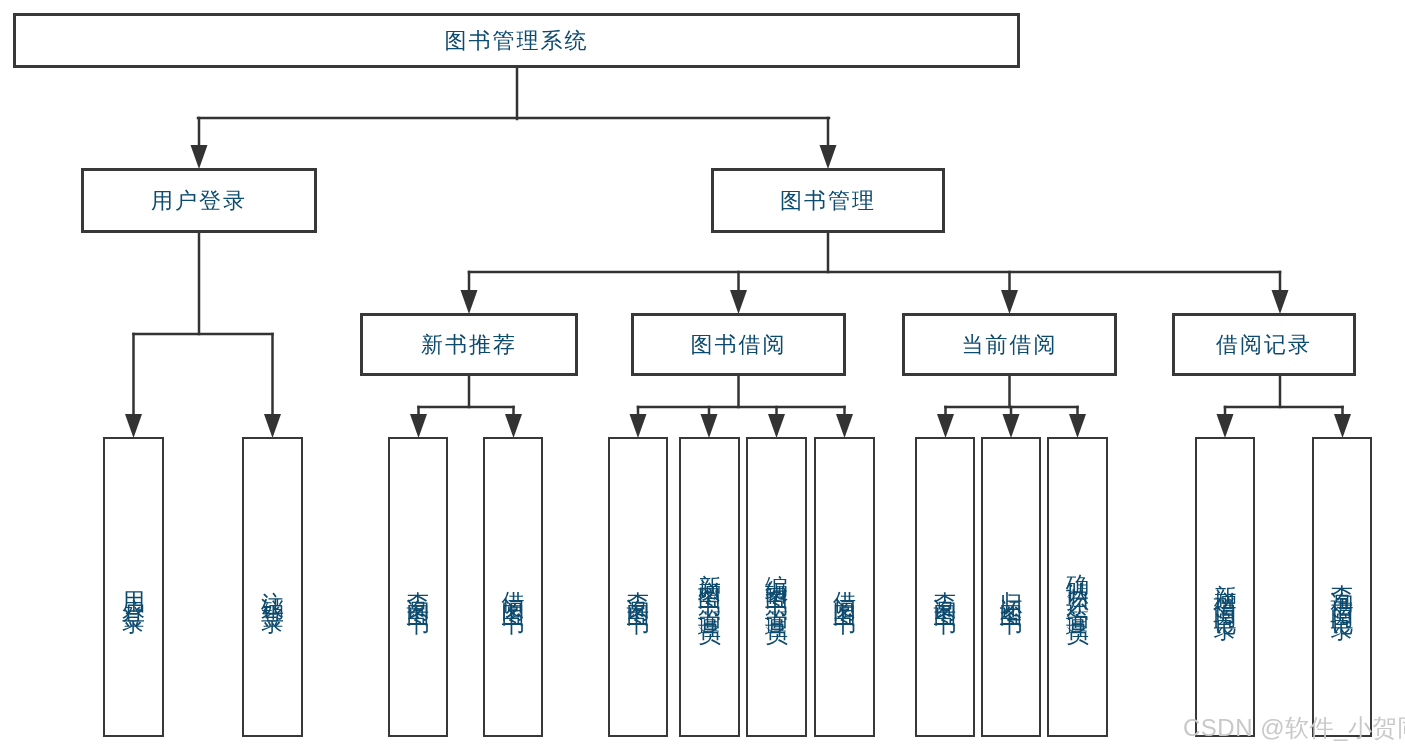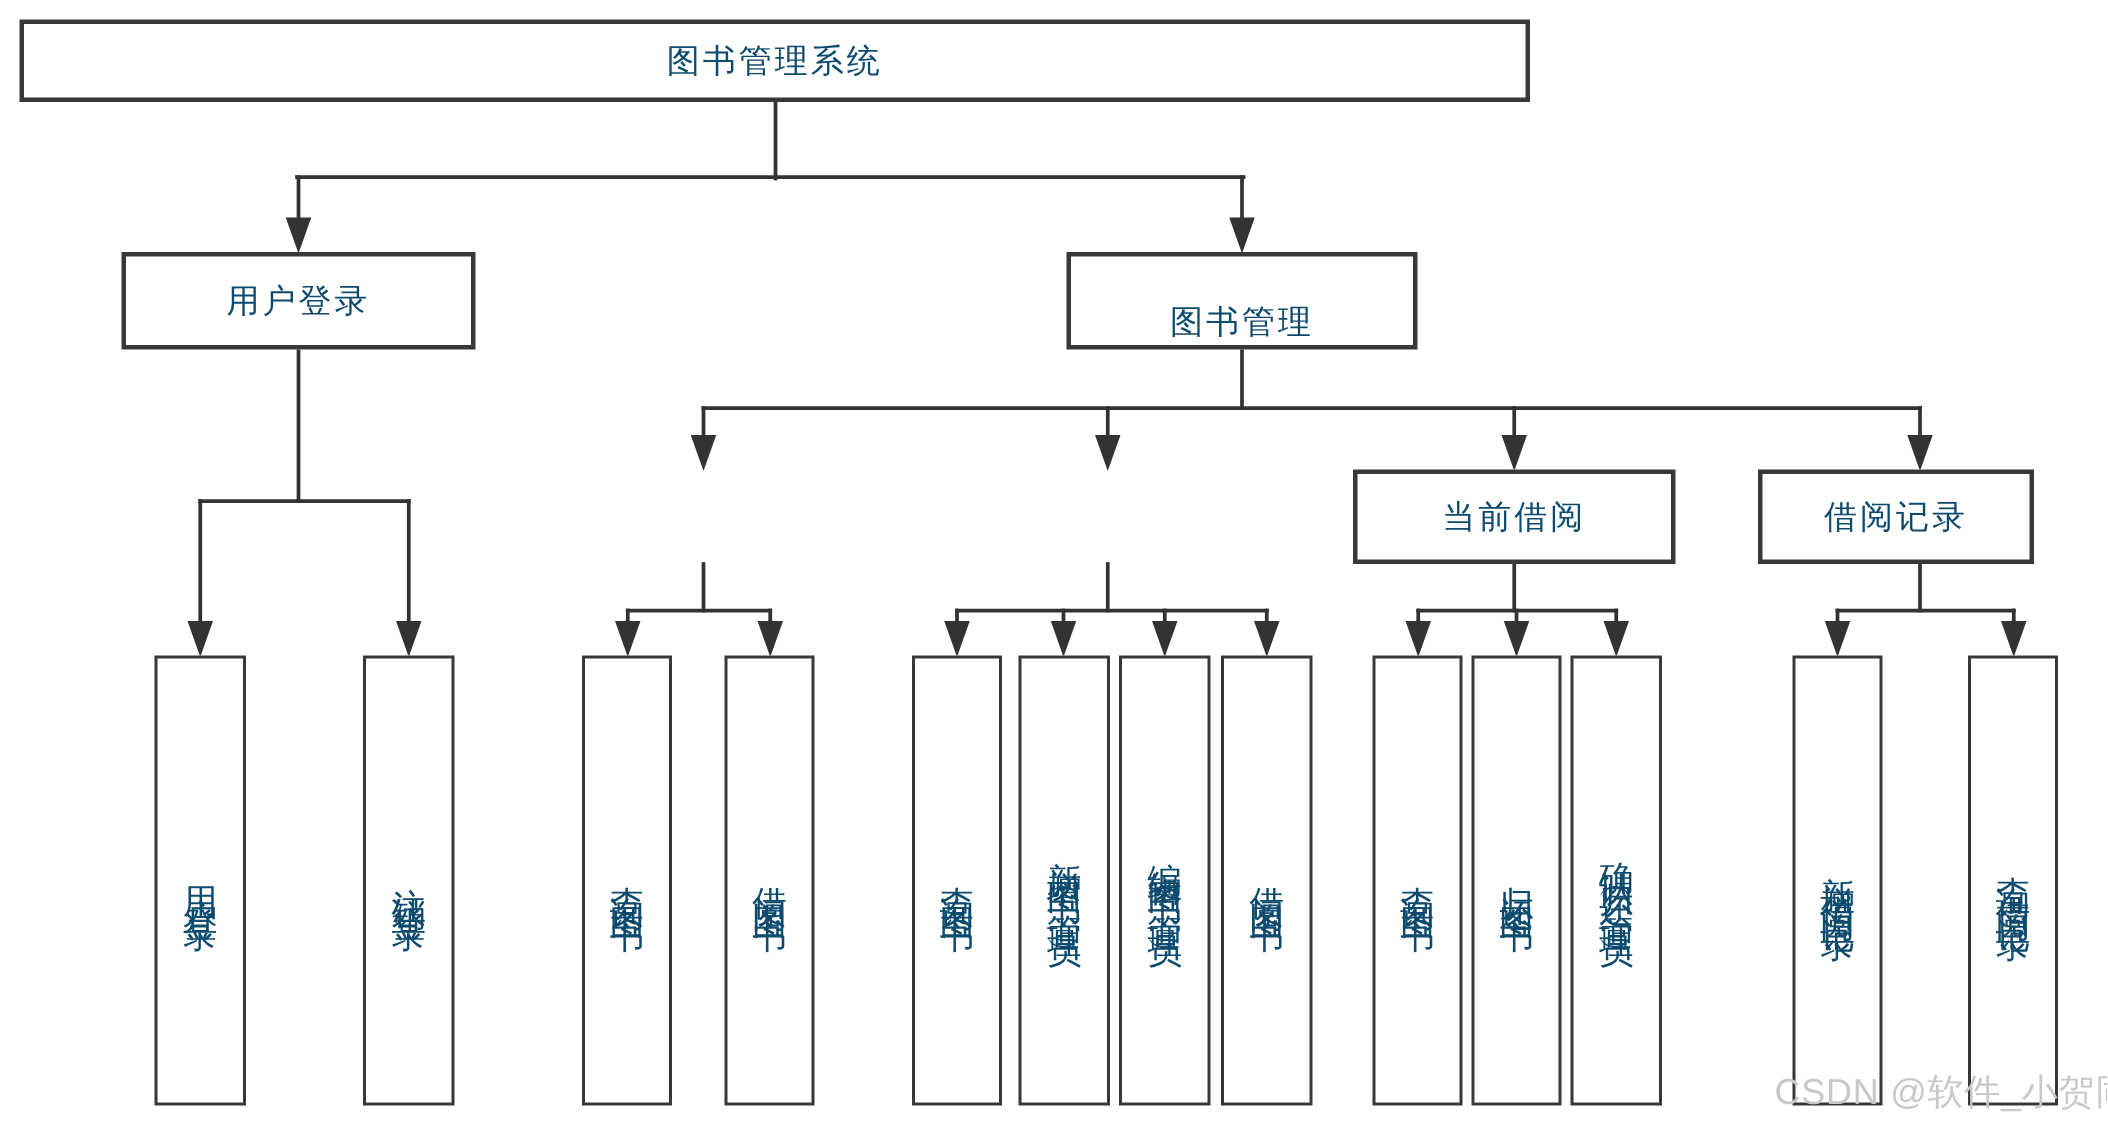--- a/index.html
+++ b/index.html
@@ -122,24 +122,30 @@
     </g>
   </svg>
 
   <div class="box h" style="left:13px;top:13px;width:1007px;height:55px;">
     <span>图书管理系统</span>
   </div>
 
   <div class="box h" style="left:81px;top:168px;width:236px;height:65px;">
     <span>用户登录</span>
   </div>
-  <div class="box h" style="left:711px;top:168px;width:234px;height:65px;align-items:flex-end;">
+  <div class="box h" style="left:711px;top:168px;width:234px;height:65px;">
     <span>图书管理</span>
   </div>
 
+  <div class="box h" style="left:360px;top:313px;width:218px;height:63px;">
+    <span>新书推荐</span>
+  </div>
+  <div class="box h" style="left:631px;top:313px;width:215px;height:63px;">
+    <span>图书借阅</span>
+  </div>
   <div class="box h" style="left:902px;top:313px;width:215px;height:63px;">
     <span>当前借阅</span>
   </div>
   <div class="box h" style="left:1172px;top:313px;width:184px;height:63px;">
     <span>借阅记录</span>
   </div>
 
   <div class="box v" style="left:103px;top:437px;width:61px;height:300px;">
     <span class="vtext">用户登录</span>
   </div>

